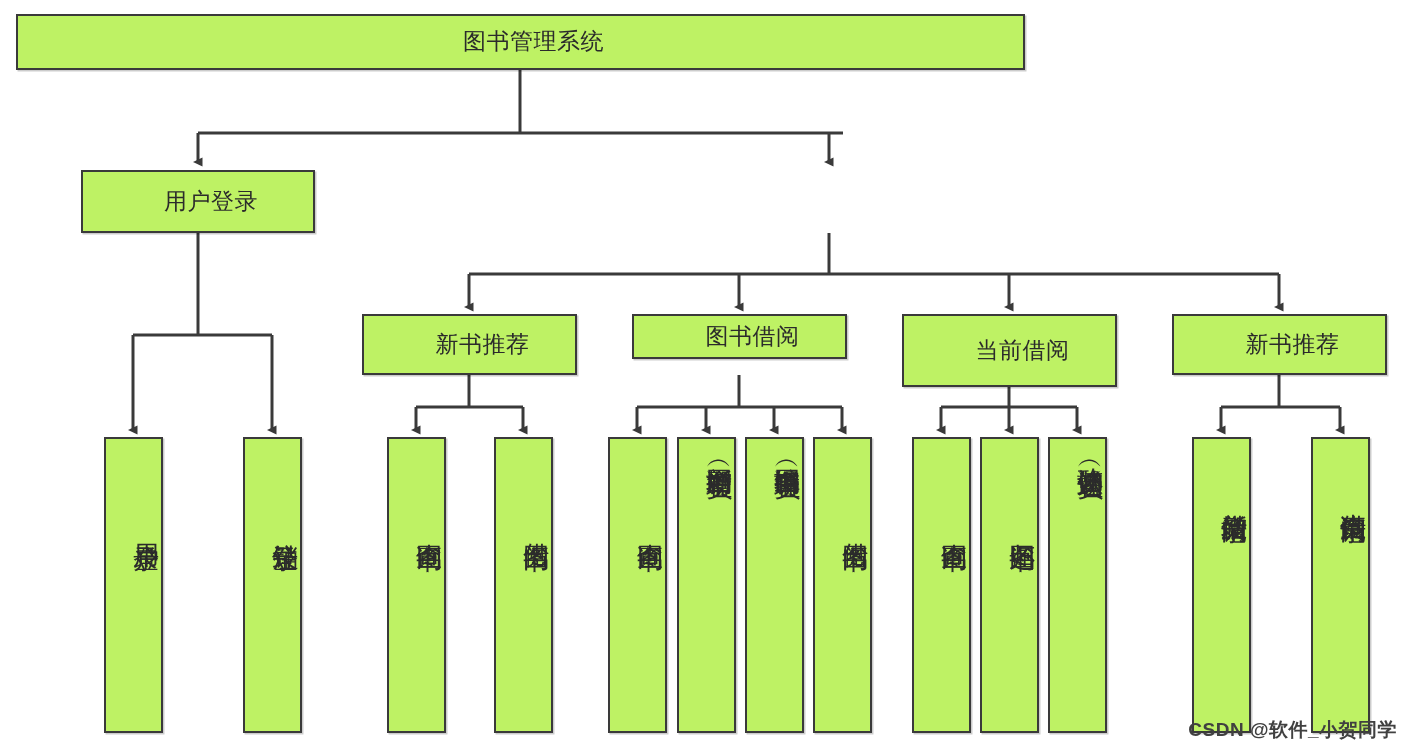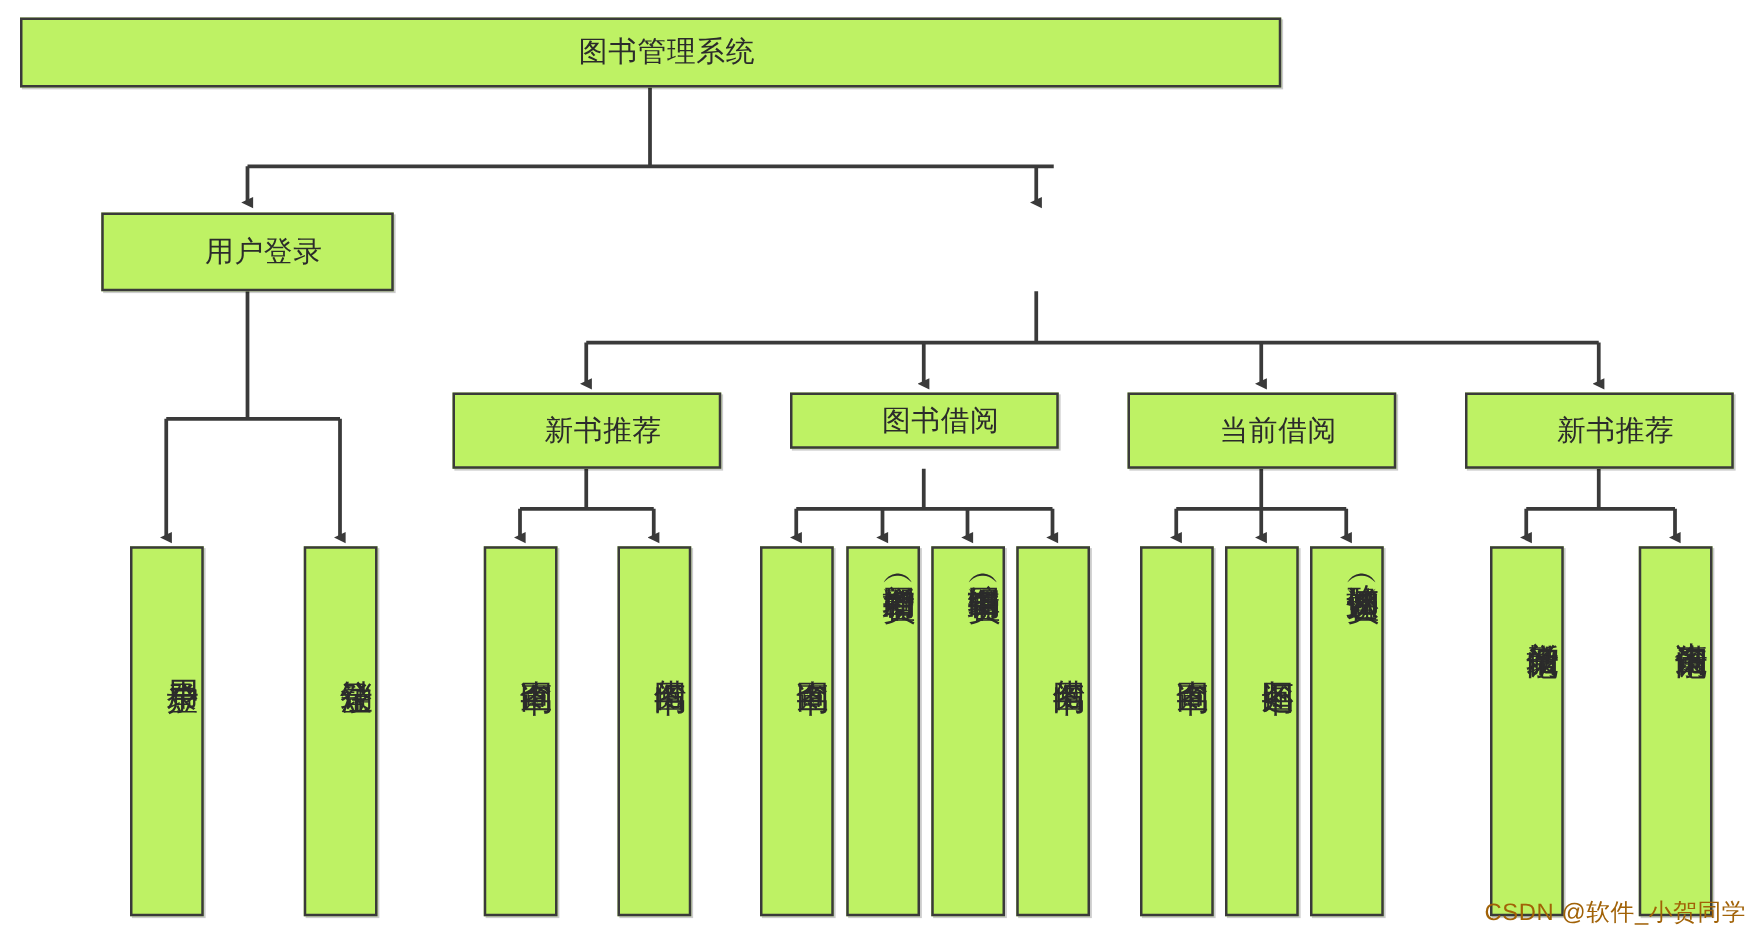--- a/index.html
+++ b/index.html
@@ -66,23 +66,24 @@
     margin-top: 48px;
   }
   .node.v.top .label {
     margin-top: 2px;
   }
   .watermark {
     position: absolute;
     right: 8px;
     bottom: 4px;
     font-size: 19px;
-    color: #a16207;
+    color: #404040;
     letter-spacing: 0.5px;
     white-space: nowrap;
+    font-weight: bold;
   }
 </style>
 </head>
 <body>
 
 <div id="canvas">
 
   <svg class="edges" viewBox="0 0 1405 747">
     <defs>
       <marker id="arrow" markerWidth="10" markerHeight="10" refX="5" refY="5" orient="auto" markerUnits="userSpaceOnUse">
@@ -140,21 +141,21 @@
   <div class="node h" style="left:81px; top:170px; width:234px; height:63px;">
     <span class="label">用户登录</span>
   </div>
 
   <div class="node h" style="left:362px; top:314px; width:215px; height:61px;">
     <span class="label">新书推荐</span>
   </div>
   <div class="node h" style="left:632px; top:314px; width:215px; height:45px;">
     <span class="label">图书借阅</span>
   </div>
-  <div class="node h" style="left:902px; top:314px; width:215px; height:61px;">
+  <div class="node h" style="left:902px; top:314px; width:215px; height:73px;">
     <span class="label">当前借阅</span>
   </div>
   <div class="node h" style="left:1172px; top:314px; width:215px; height:61px;">
     <span class="label">新书推荐</span>
   </div>
 
   <div class="node v mid" style="left:104px; top:437px; width:59px; height:296px;">
     <span class="label">用户登录</span>
   </div>
   <div class="node v mid" style="left:243px; top:437px; width:59px; height:296px;">

